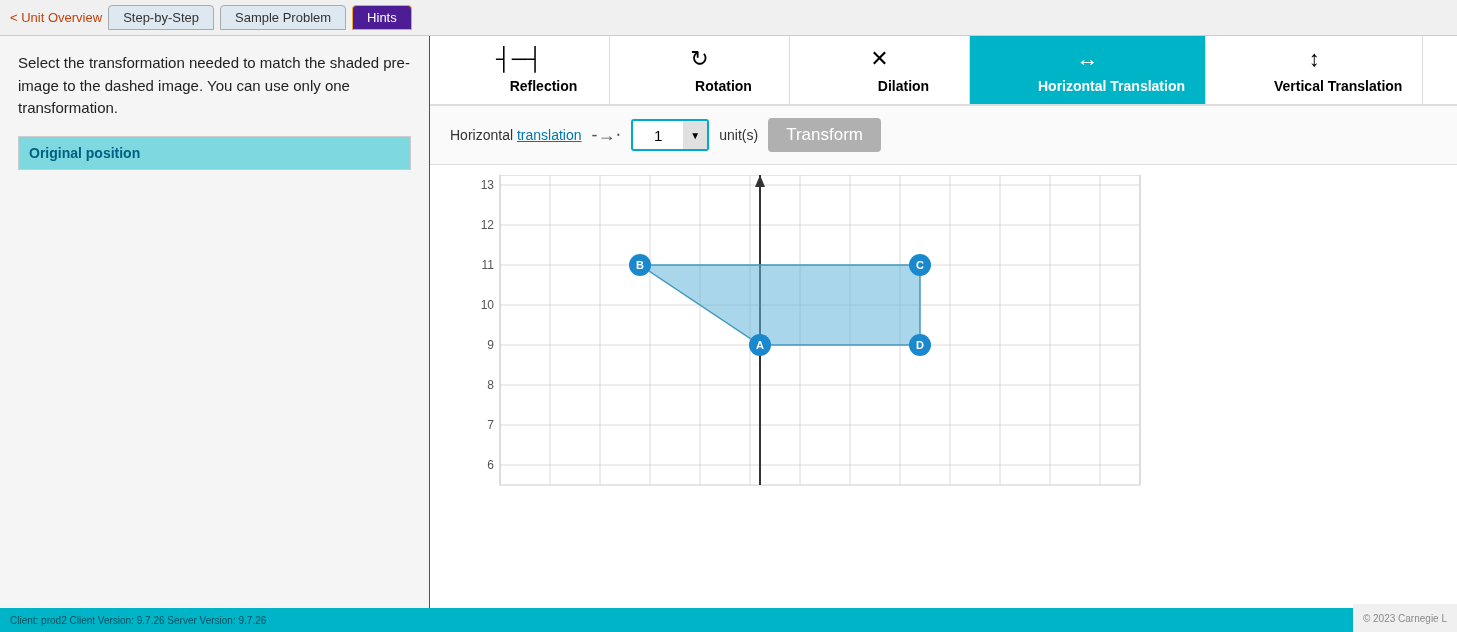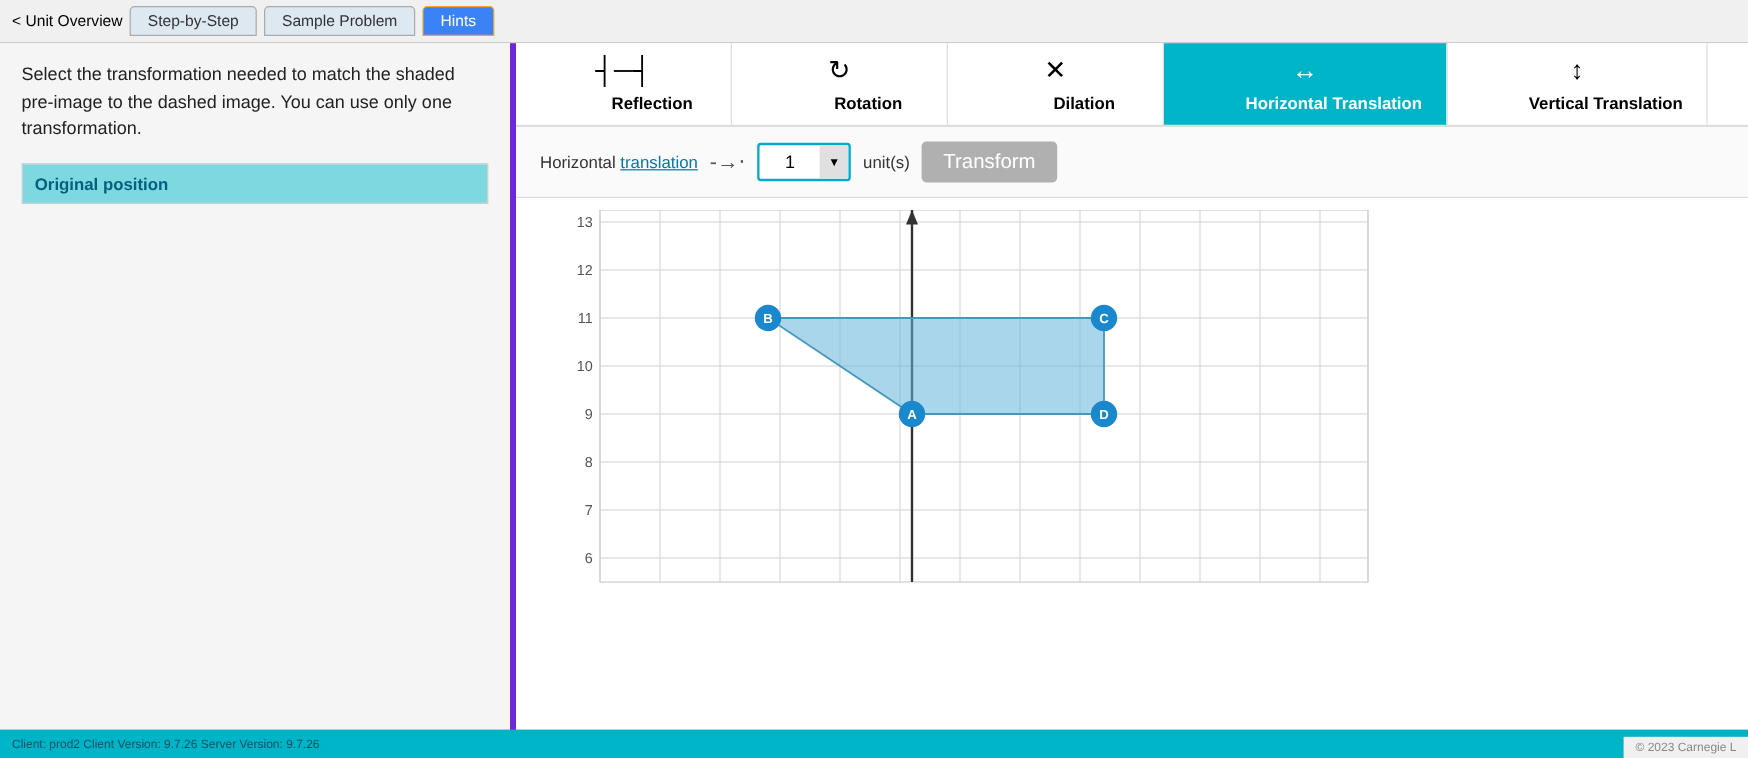--- a/index.html
+++ b/index.html
@@ -16,52 +16,52 @@
     .top-nav {
       display: flex;
       align-items: center;
       gap: 6px;
       padding: 6px 10px;
       background: #f0f0f0;
       border-bottom: 1px solid #ccc;
       height: 36px;
     }
     .nav-link {
-      color: #000000;
+      color: #c2410c;
       font-size: 13px;
       text-decoration: none;
       cursor: pointer;
     }
     .nav-tab {
       padding: 4px 14px;
       border-radius: 4px 4px 0 0;
       font-size: 13px;
       cursor: pointer;
       border: 1px solid #aaa;
       background: #dde8f0;
       color: #333;
     }
     .nav-tab.active {
-      background: #3b82f6;
+      background: #4c1d95;
       color: white;
       border-color: #f5a623;
     }
 
     
     .main-layout {
       display: flex;
       height: calc(632px - 36px);
     }
 
     
     .left-panel {
       width: 430px;
       background: #f5f5f5;
       padding: 16px 18px;
-      border-right: 5px solid #6d28d9;
+      border-right: 1px solid #6d28d9;
       flex-shrink: 0;
     }
     .instruction-text {
       font-size: 15px;
       color: #222;
       line-height: 1.5;
       margin-bottom: 16px;
     }
     .legend {
       display: flex;
@@ -234,21 +234,21 @@
       align-items: center;
       padding: 12px 10px;
       font-size: 10px;
       color: #005060;
       margin-top: 44px;
     }
     .copyright-bar {
       position: absolute;
       bottom: 0;
       right: 0;
-      height: 18px;
+      height: 28px;
       display: flex;
       align-items: center;
       padding: 0 10px;
       font-size: 10px;
       color: #888;
       background: #f0f0f0;
       text-align: right;
     }
 
     svg.graph {

